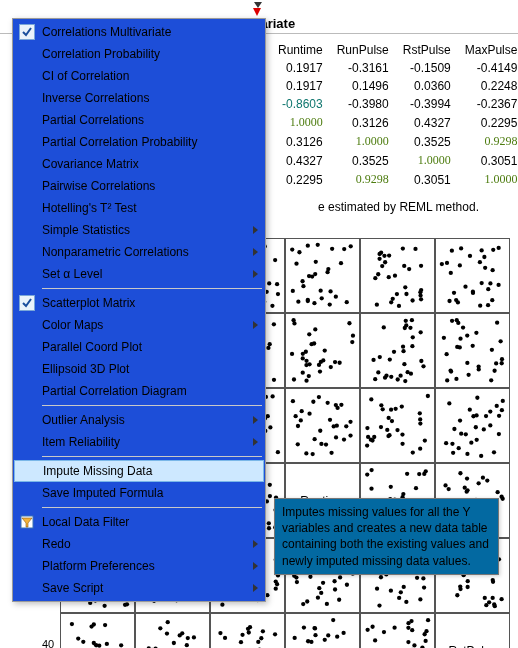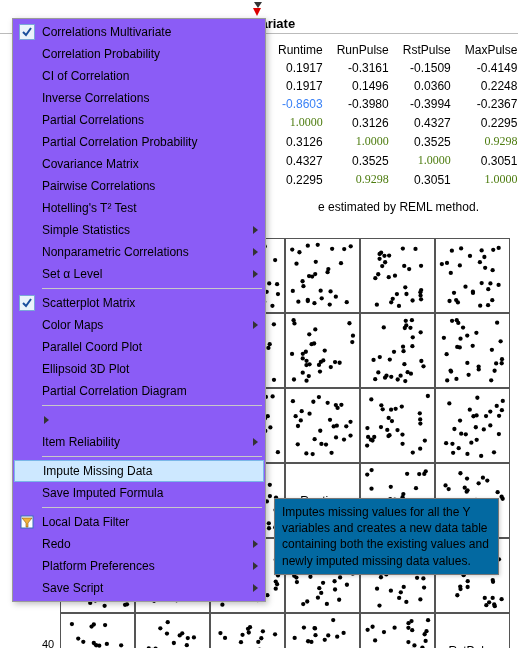--- a/index.html
+++ b/index.html
@@ -47,21 +47,21 @@
     color: #000;
     text-align: right;
     padding: 1px 6px;
   }
   .data-table td {
     text-align: right;
     padding: 1px 6px;
     font-variant-numeric: tabular-nums;
   }
   .blue-cell { color: #4d7c0f; font-family: Liberation Serif, serif; }
-  .red-cell  { color: #3b82f6; margin-top: 6px; }
+  .red-cell  { color: #0f766e; margin-top: 6px; }
   .reml-note {
     position: absolute;
     top: 200px;
     left: 270px;
     font-size: 12px;
     margin-left: 48px;
   }
   .scatter-grid {
     position: absolute;
     top: 238px;
@@ -83,21 +83,21 @@
     align-items: center;
     justify-content: center;
     font-size: 12px;
     color: #000;
   }
   .context-menu {
     position: absolute;
     top: 18px;
     left: 12px;
     width: 254px;
-    background: #8b5cf6;
+    background: #1d4ed8;
     border: 1px solid #9a9a9a;
     box-shadow: 2px 2px 6px rgba(0,0,0,0.25);
     padding: 2px 1px;
     z-index: 50;
   }
   .menu-item {
     display: flex;
     align-items: center;
     height: 22px;
     padding: 0 6px 0 2px;
@@ -1409,20 +1409,21 @@
       <span class="menu-check"></span>
       <span class="menu-label">Ellipsoid 3D Plot</span>
     </div>
     <div class="menu-item">
       <span class="menu-check"></span>
       <span class="menu-label">Partial Correlation Diagram</span>
     </div>
     <div class="menu-sep"></div>
     <div class="menu-item">
       <span class="menu-check"></span>
+      <span class="menu-label">Outlier Analysis</span>
       <span class="menu-arrow"></span>
     </div>
     <div class="menu-item">
       <span class="menu-check"></span>
       <span class="menu-label">Item Reliability</span>
       <span class="menu-arrow"></span>
     </div>
     <div class="menu-sep"></div>
     <div class="menu-item highlight">
       <span class="menu-check"></span>

